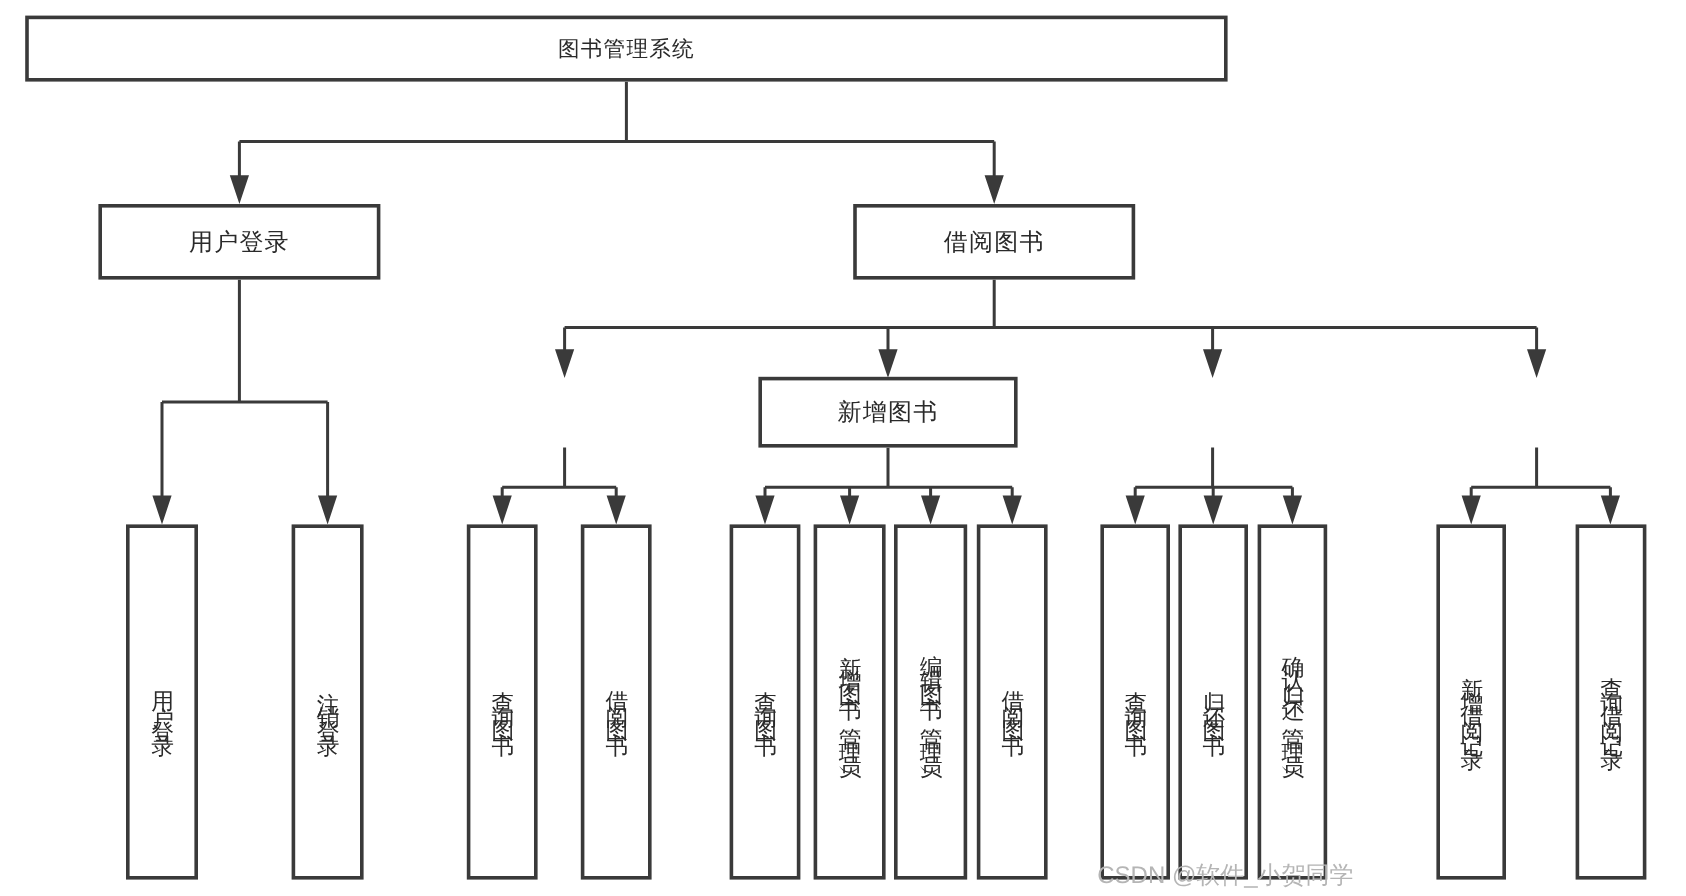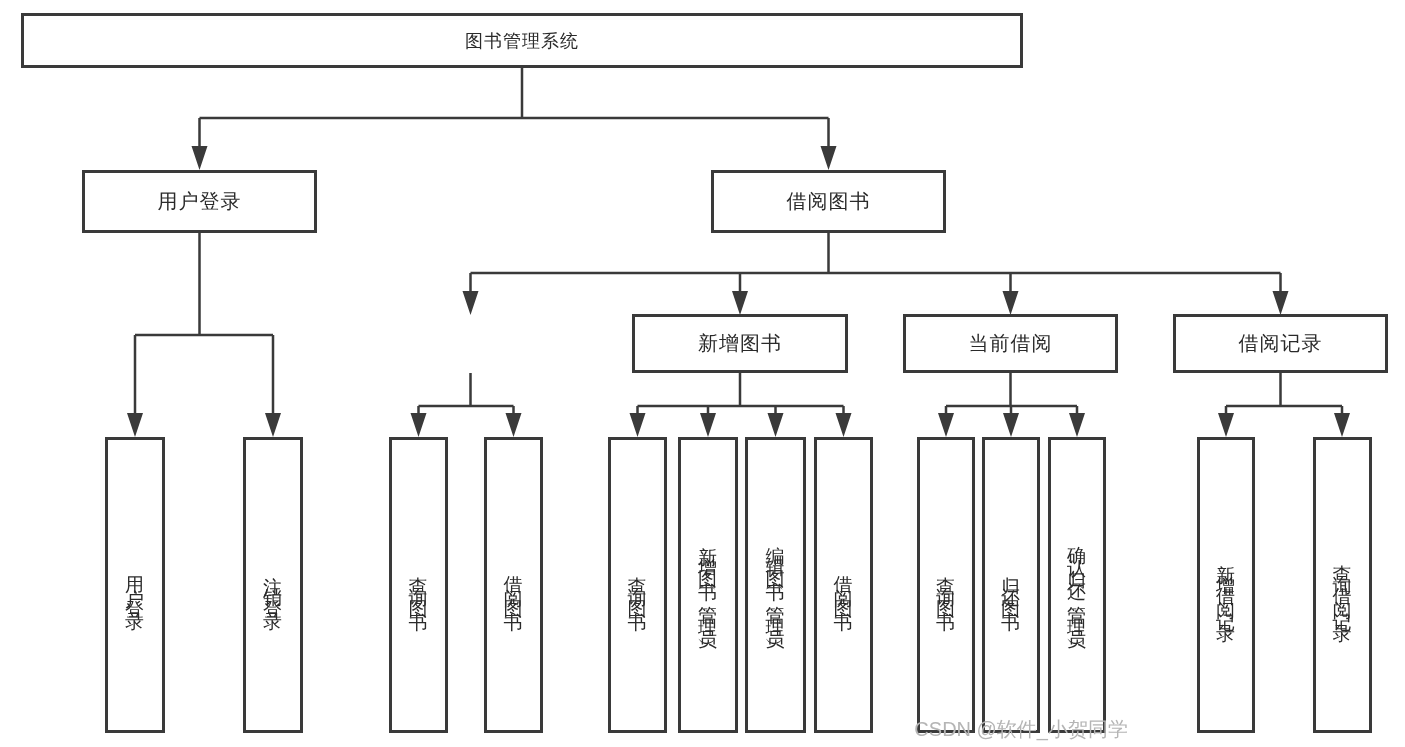--- a/index.html
+++ b/index.html
@@ -142,22 +142,20 @@
       M1218 413 L1234 413 L1226 437 Z
       M1334 413 L1350 413 L1342 437 Z"></path>
   </svg>
 
   <div class="hbox" style="left:21px; top:13px; width:1002px; height:55px; font-size:18px;">图书管理系统</div>
 
   <div class="hbox" style="left:82px; top:170px; width:235px; height:63px;">用户登录</div>
   <div class="hbox" style="left:711px; top:170px; width:235px; height:63px;">借阅图书</div>
 
   <div class="hbox" style="left:632px; top:314px; width:216px; height:59px;">新增图书</div>
-  <div class="hbox" style="left:903px; top:314px; width:215px; height:59px;">当前借阅</div>
-  <div class="hbox" style="left:1173px; top:314px; width:215px; height:59px;">借阅记录</div>
 
   <div class="vbox" style="left:105px; width:60px;">
     <span class="vtext">用户登录</span>
   </div>
   <div class="vbox" style="left:243px; width:60px;">
     <span class="vtext">注销登录</span>
   </div>
 
   <div class="vbox" style="left:389px; width:59px;">
     <span class="vtext">查询图书</span>

